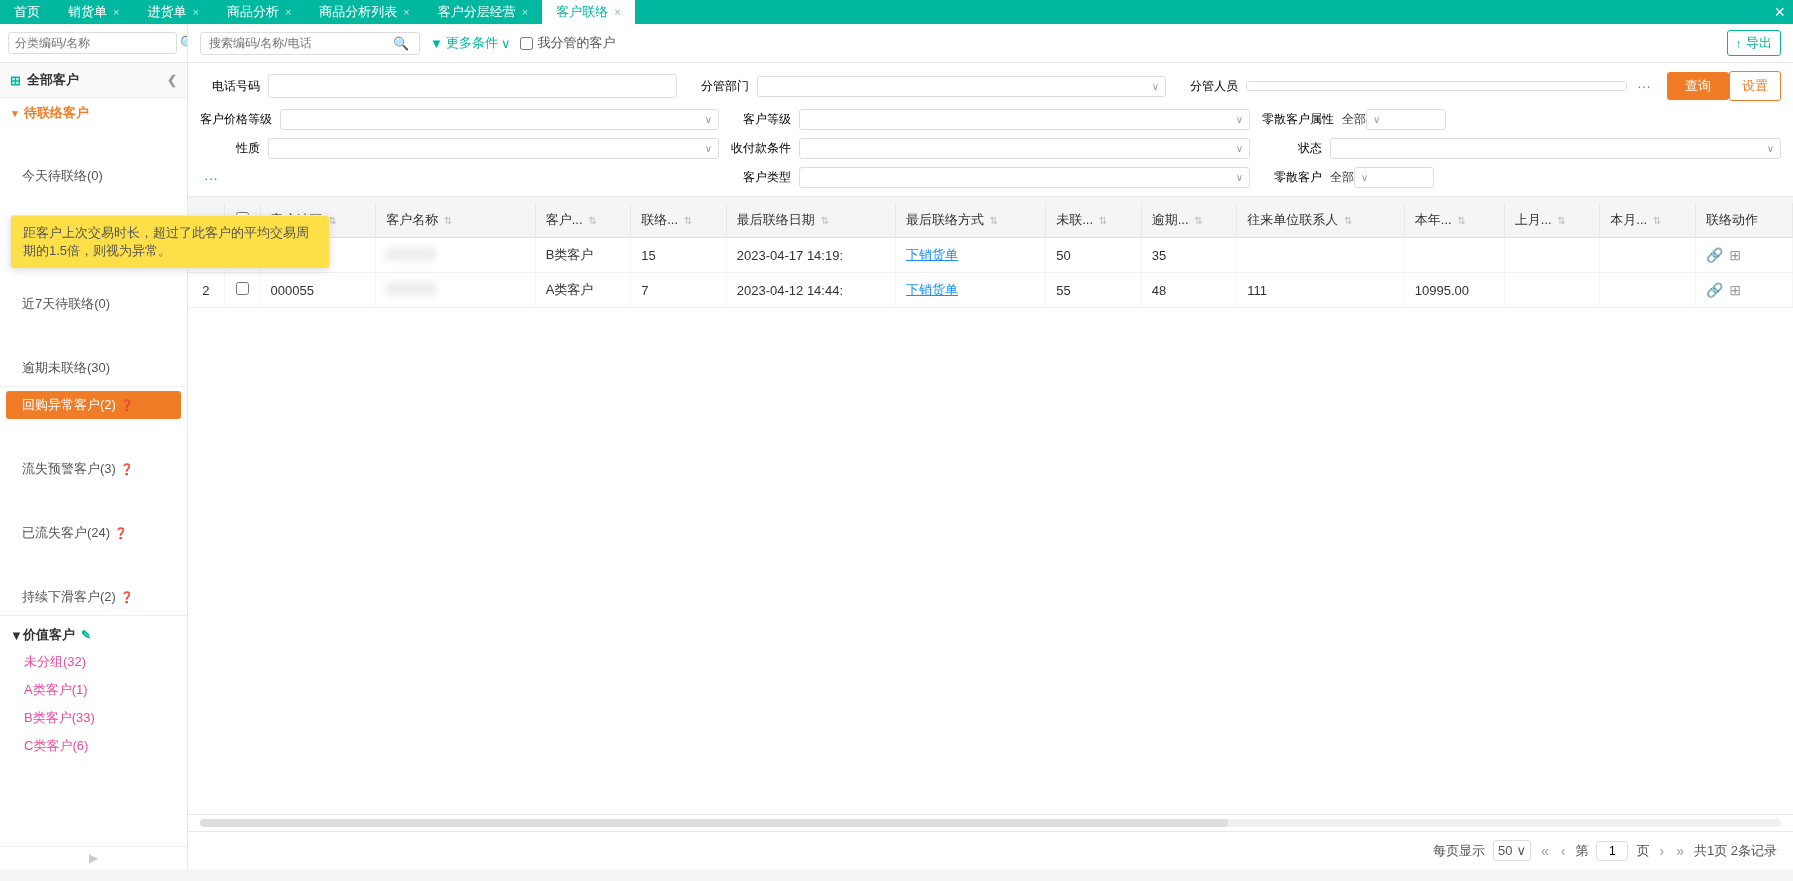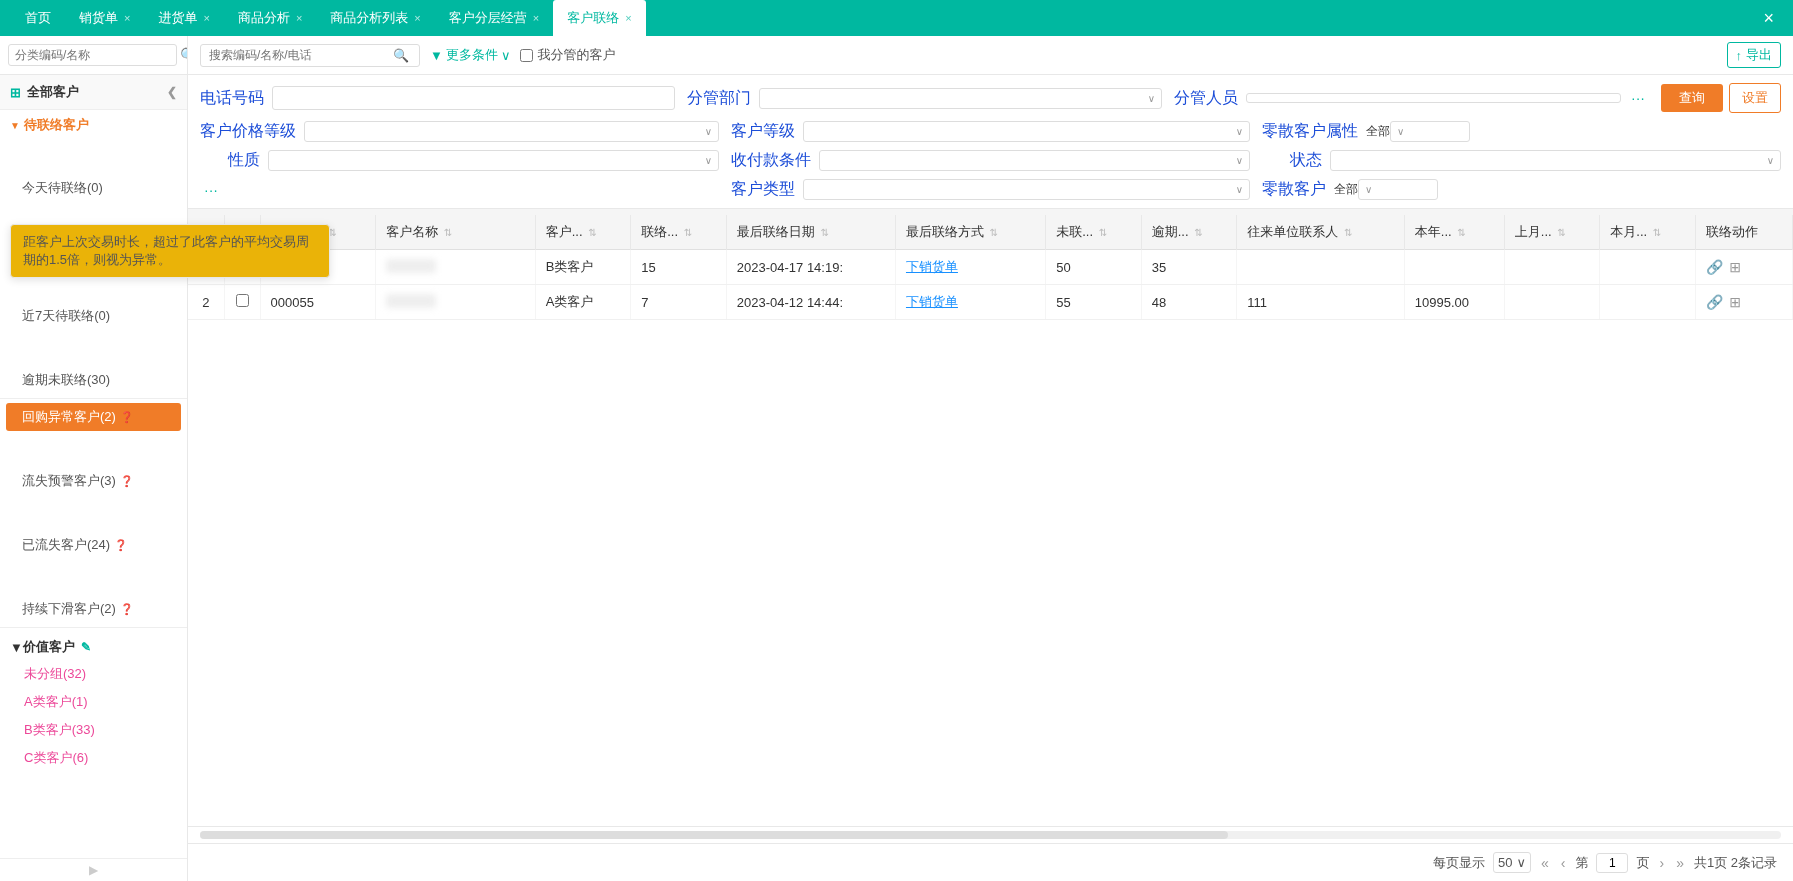--- a/index.html
+++ b/index.html
@@ -2,21 +2,21 @@
 <html><head>
   <meta charset="utf-8">
   <style>
     * { box-sizing: border-box; margin: 0; padding: 0; font-family: 'Microsoft YaHei', Arial, sans-serif; font-size: 13px; }
     body { background: #f5f5f5; overflow: hidden; width: 1793px; height: 881px; }
 
     
     .top-nav {
       display: flex; align-items: center;
       background: #00b8a0;
-      height: 36px; padding: 0 11px;
+      height: 24px; padding: 0 0;
       color: #fff;
     }
     .top-nav .nav-item {
       padding: 0 14px; height: 36px; display: flex; align-items: center;
       cursor: pointer; font-size: 13px; white-space: nowrap;
       color: #fff;
     }
     .top-nav .nav-item.active {
       background: #fff; color: #00b8a0; border-radius: 3px 3px 0 0;
     }
@@ -122,35 +122,35 @@
       background: #fff; border-bottom: 1px solid #e8e8e8; padding: 8px 12px;
     }
     .adv-filter-row {
       display: flex; align-items: center; gap: 12px; margin-bottom: 8px;
     }
     .adv-filter-row:last-child { margin-bottom: 0; }
     .filter-field {
       display: flex; align-items: center; flex: 1; min-width: 0;
     }
     .filter-label {
-      color: #1d4ed8; font-size: 16px; white-space: nowrap; margin-right: 8px; min-width: 60px; text-align: right;
+      color: #000000; font-size: 12px; white-space: nowrap; margin-right: 8px; min-width: 60px; text-align: right;
     }
     .filter-input {
       flex: 1; border: 1px solid #ddd; border-radius: 3px; padding: 4px 6px;
       font-size: 12px; outline: none; min-width: 0;
     }
     .filter-select {
       flex: 1; border: 1px solid #ddd; border-radius: 3px; padding: 4px 6px;
       font-size: 12px; outline: none; min-width: 0; background: #fff;
       display: flex; align-items: center; justify-content: space-between; cursor: pointer;
     }
     .filter-select-text { color: #ccc; font-size: 12px; }
     .filter-select-arrow { color: #999; font-size: 10px; }
     .filter-btn-group {
-      display: flex; gap: 6px; align-items: center;
+      display: flex; align-items: center;
     }
     .btn-query {
       background: #f07c28; color: #fff; border: none; border-radius: 3px;
       padding: 5px 18px; cursor: pointer; font-size: 13px;
     }
     .btn-settings {
       background: #fff; color: #f07c28; border: 1px solid #f07c28; border-radius: 3px;
       padding: 5px 12px; cursor: pointer; font-size: 13px;
     }
     .filter-inline-val {
@@ -181,22 +181,22 @@
     }
     .link-text { color: #1890ff; text-decoration: underline; cursor: pointer; }
     .settings-col { width: 36px; text-align: center; }
     .checkbox-col { width: 36px; text-align: center; }
     .action-icons { display: flex; gap: 6px; align-items: center; }
     .action-icon { color: #999; cursor: pointer; font-size: 14px; }
     .blurred { filter: blur(3px); color: #ccc; background: #eee; border-radius: 3px; display: inline-block; min-width: 50px; height: 14px; }
 
     
     .tooltip-box {
-      position: absolute; top: 224px; left: 10px;
-      background: #eab308; border: 1px solid #e8e8e8; border-radius: 4px;
+      position: absolute; top: 215px; left: 10px;
+      background: #fde047; border: 1px solid #e8e8e8; border-radius: 4px;
       padding: 8px 12px; font-size: 12px; color: #555; max-width: 320px;
       box-shadow: 0 2px 8px rgba(0,0,0,0.12); z-index: 100;
     }
 
     
     .pagination-bar {
       background: #fff; border-top: 1px solid #e8e8e8;
       padding: 8px 16px; display: flex; align-items: center; justify-content: flex-end;
       gap: 8px; font-size: 12px; color: #555;
     }

